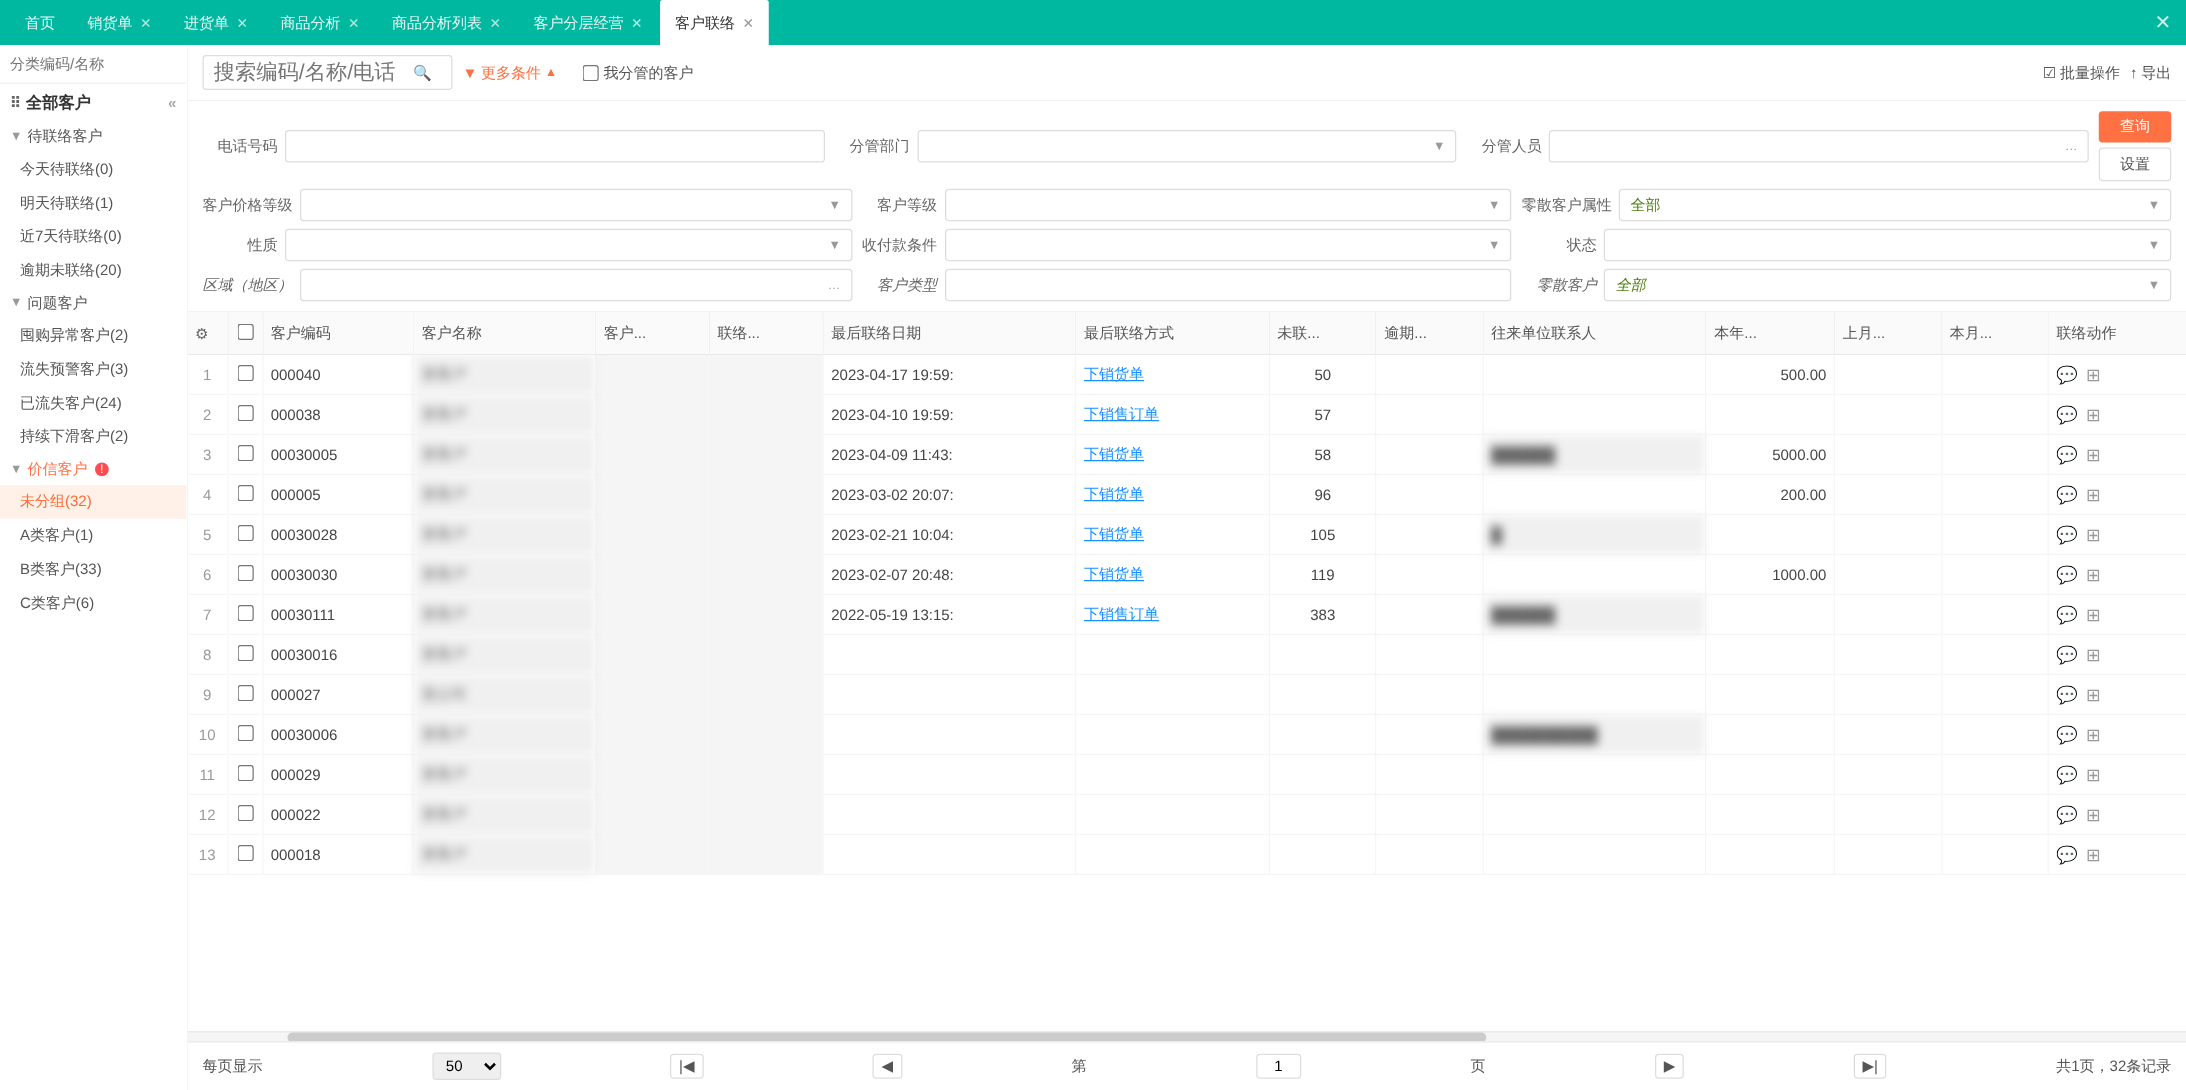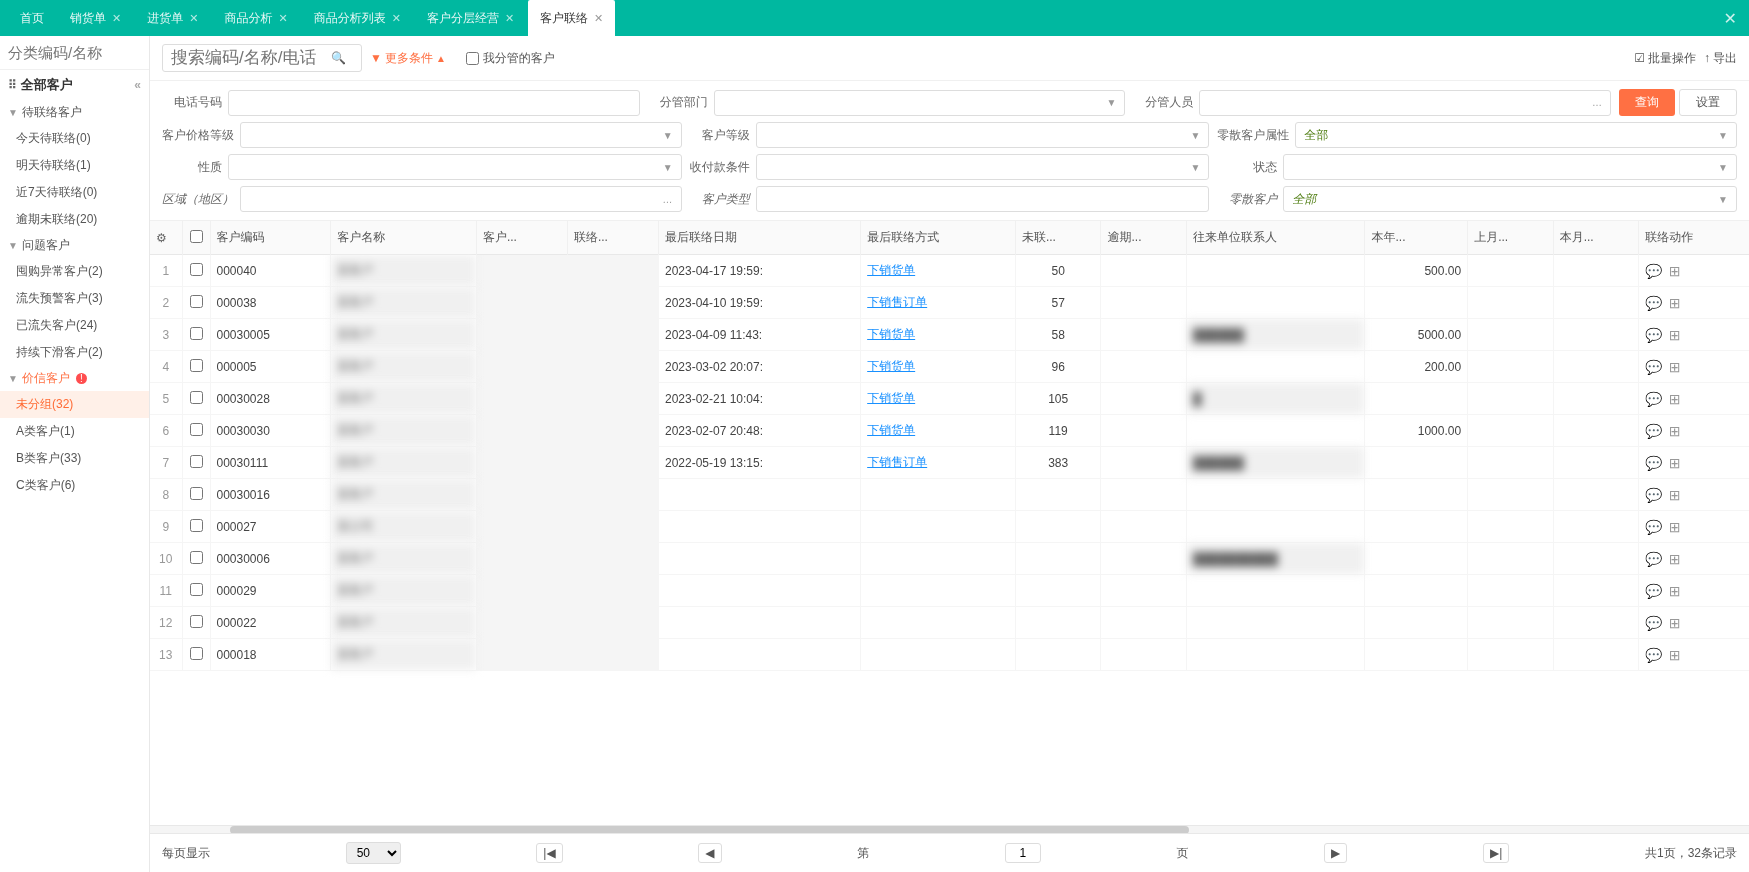--- a/index.html
+++ b/index.html
@@ -65,21 +65,21 @@
       padding: 8px;
       border-bottom: 1px solid #f0f0f0;
       display: flex;
       align-items: center;
       gap: 4px;
     }
     .sidebar-search input {
       flex: 1;
       border: none;
       outline: none;
-      font-size: 15px;
+      font-size: 12px;
       color: #0c4a6e;
       background: transparent;
     }
     .sidebar-section-header {
       display: flex;
       align-items: center;
       padding: 6px 8px;
       font-weight: bold;
       color: #333;
       font-size: 13px;
@@ -217,21 +217,21 @@
       display: flex;
       align-items: center;
       justify-content: space-between;
       cursor: pointer;
       background: #fff;
     }
     .filter-select-text { color: #4d7c0f; }
     .filter-select-arrow { color: #999; font-size: 10px; }
     .filter-btn-wrap {
       display: flex;
-      flex-direction: row;
+      flex-direction: column;
       gap: 4px;
     }
     .btn-search {
       background: #ff7043;
       color: #fff;
       border: none;
       border-radius: 3px;
       padding: 4px 16px;
       cursor: pointer;
       font-size: 12px;

